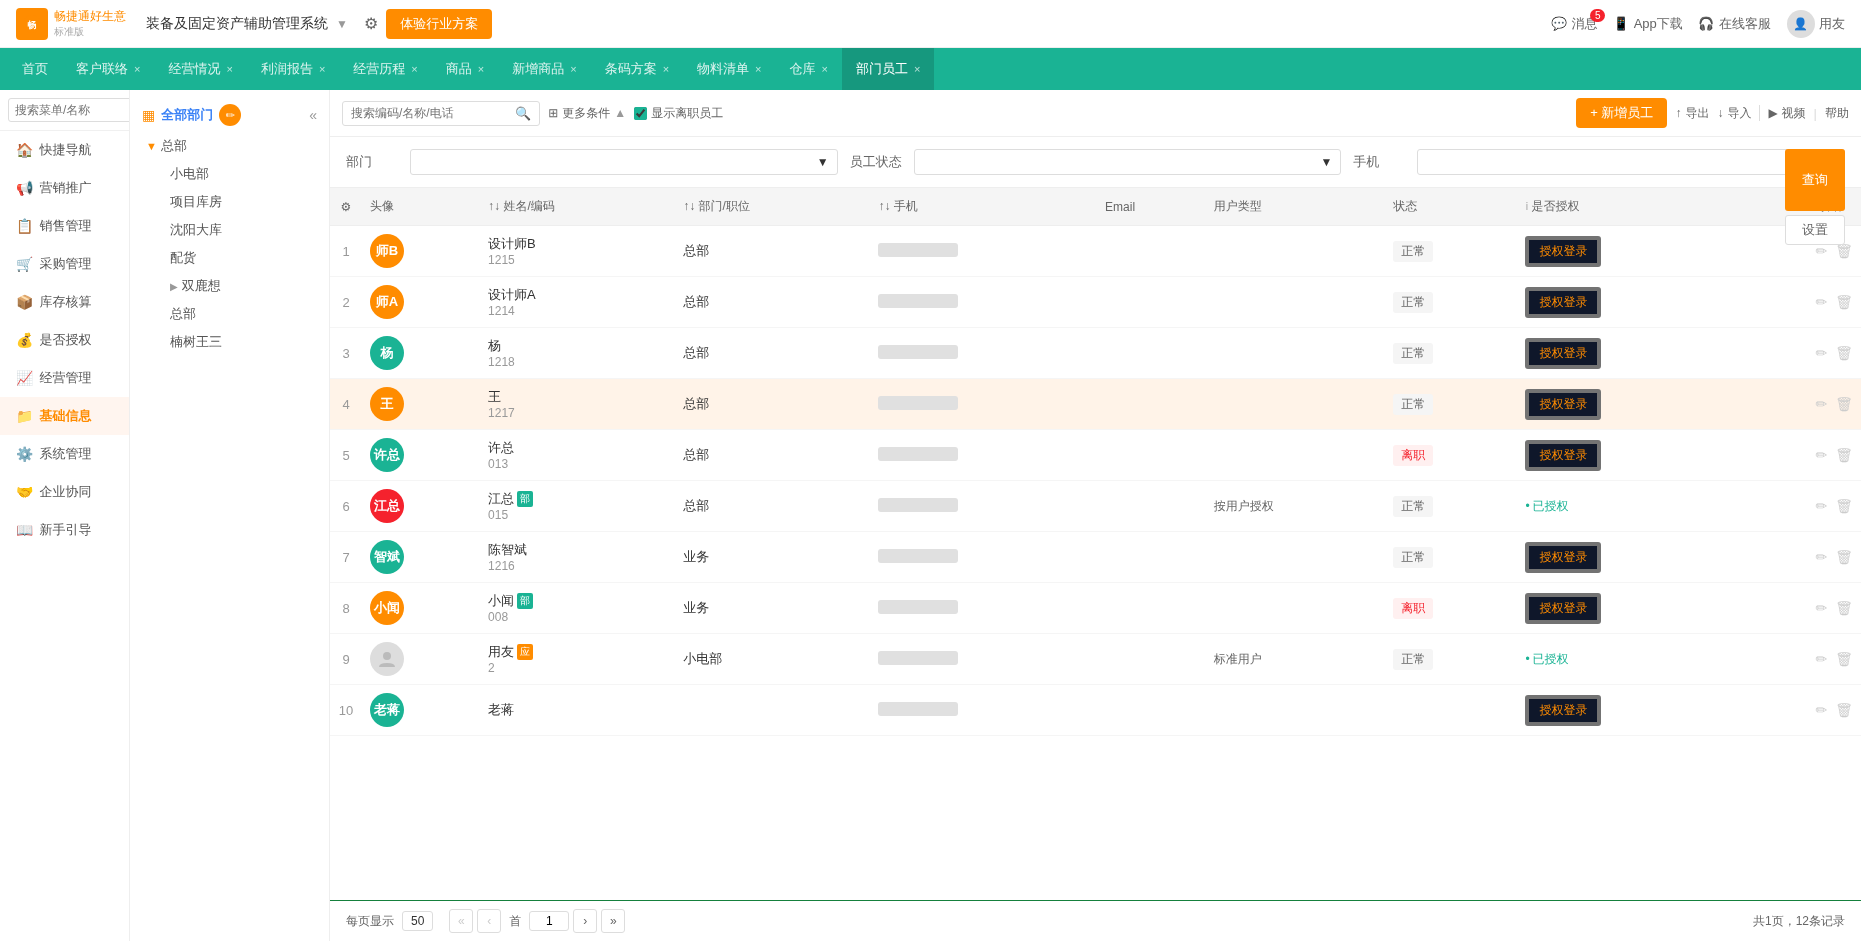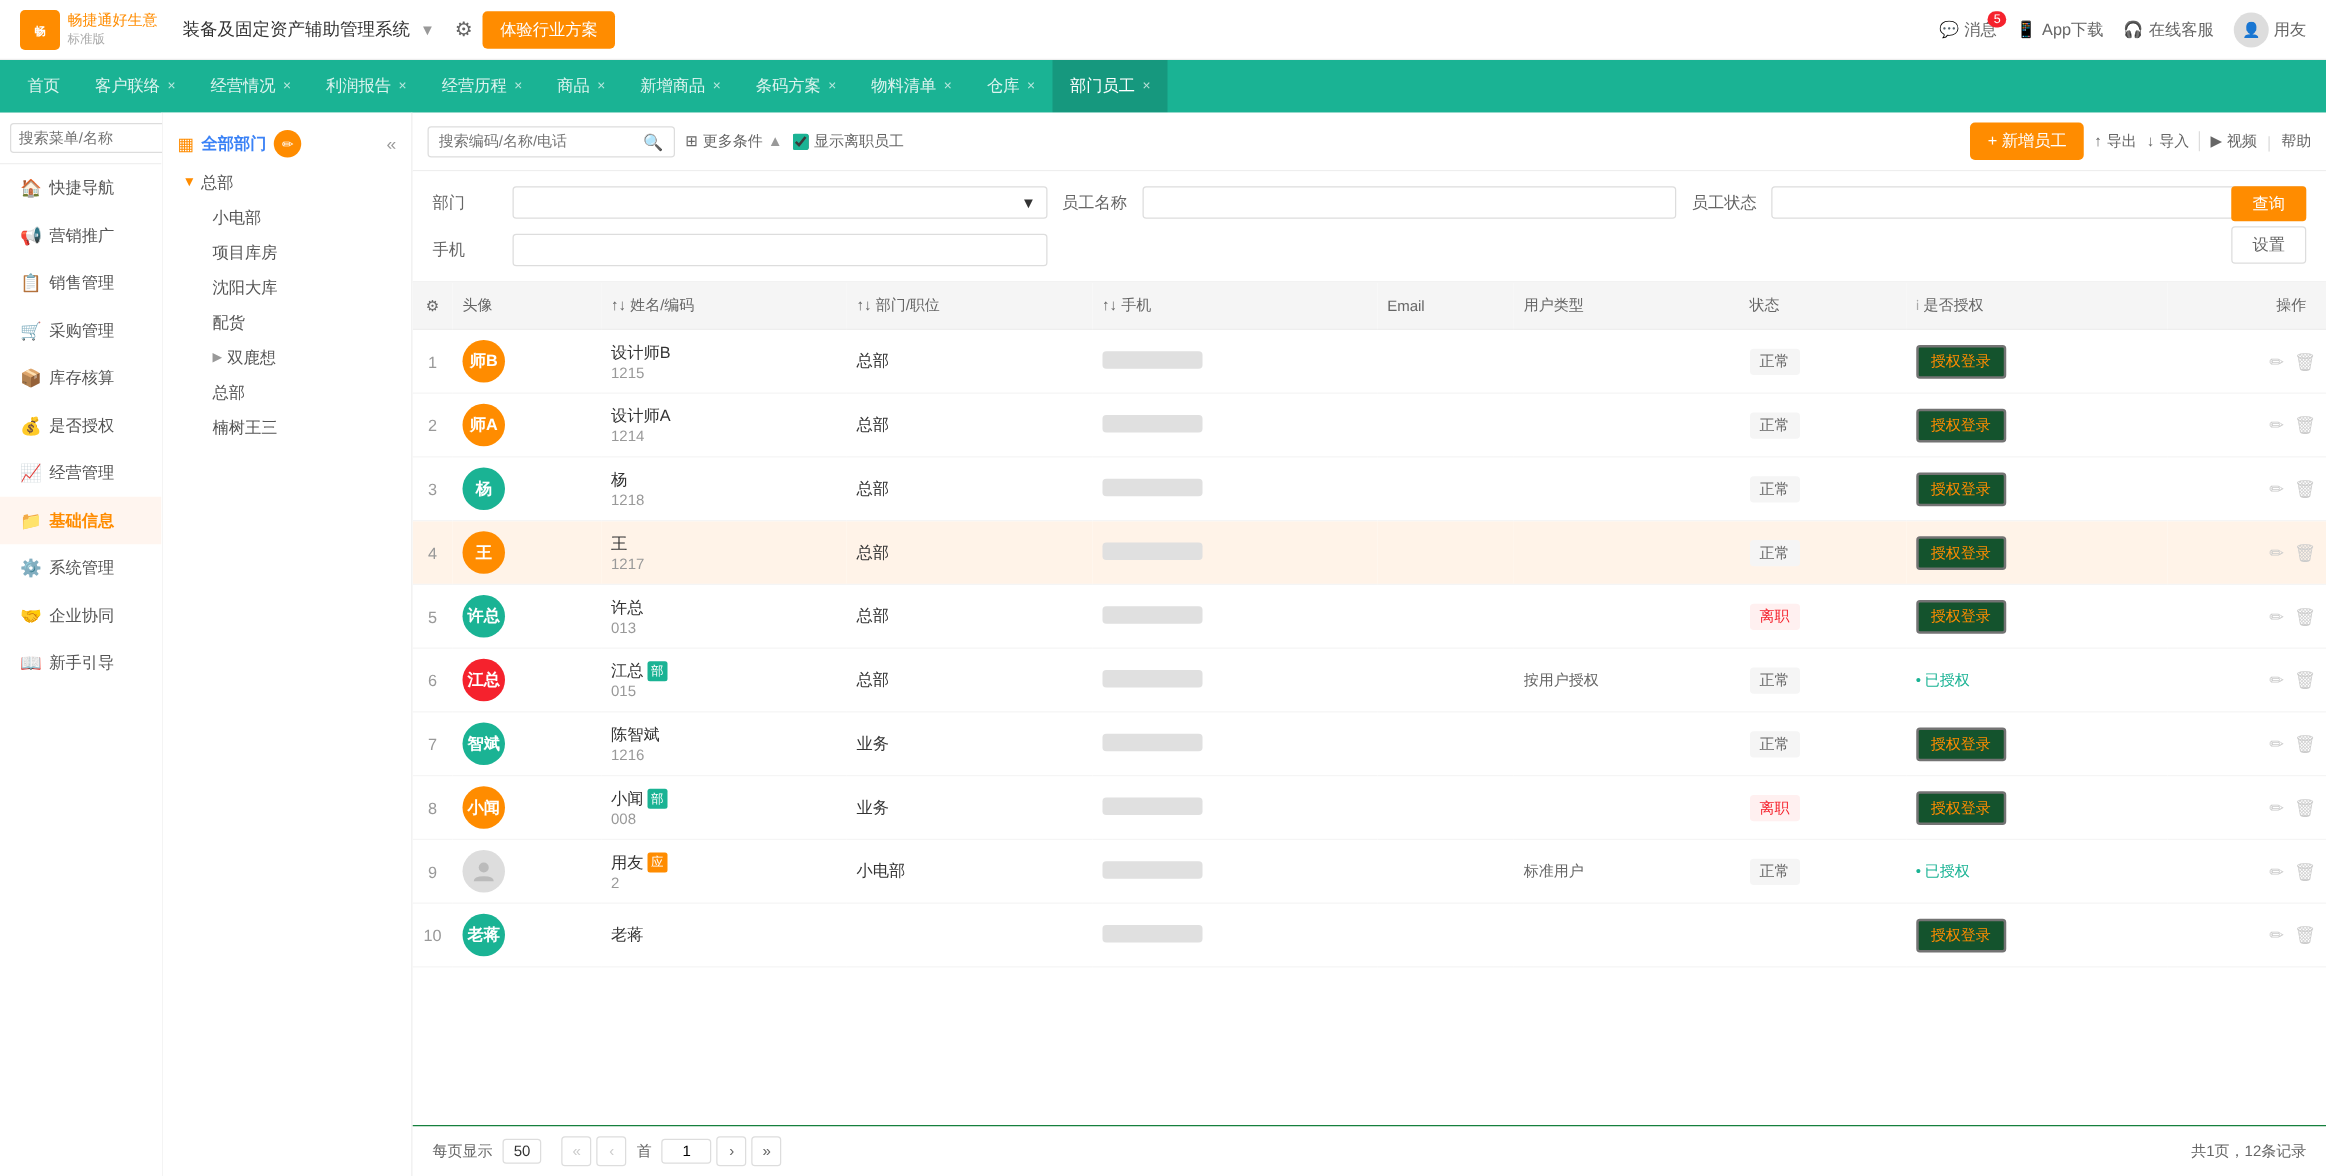--- a/index.html
+++ b/index.html
@@ -64,36 +64,36 @@
     .action-btn { display: flex; align-items: center; gap: 4px; color: #666; font-size: 12px; cursor: pointer; border: none; background: none; }
     .divider-v { width: 1px; height: 16px; background: #ddd; }
 
     
     .search-form { background: #fff; border-bottom: 1px solid #eee; padding: 12px 16px; display: grid; grid-template-columns: 1fr 1fr 1fr; gap: 12px; position: relative; }
     .form-row { display: flex; align-items: center; gap: 8px; }
     .form-label { color: #666; font-size: 13px; white-space: nowrap; min-width: 56px; }
     .form-input { flex: 1; border: 1px solid #ddd; border-radius: 3px; padding: 5px 8px; font-size: 12px; outline: none; }
     .form-select { flex: 1; border: 1px solid #ddd; border-radius: 3px; padding: 5px 8px; font-size: 12px; outline: none; display: flex; align-items: center; justify-content: space-between; cursor: pointer; background: #fff; }
     .form-btns { position: absolute; right: 16px; top: 12px; display: flex; flex-direction: column; gap: 4px; }
-    .query-btn { background: #ff8c00; color: #fff; border: none; border-radius: 3px; padding: 5px 16px; cursor: pointer; font-size: 13px; }
+    .query-btn { background: #ff8c00; color: #fff; border: none; border-radius: 3px; padding: 22px 16px; cursor: pointer; font-size: 13px; }
     .reset-btn { background: #fff; color: #666; border: 1px solid #ddd; border-radius: 3px; padding: 5px 16px; cursor: pointer; font-size: 13px; }
 
     
     .table-container { flex: 1; overflow-y: auto; background: #fff; }
     table { width: 100%; border-collapse: collapse; }
     thead tr { background: #f5f5f5; }
     thead th { padding: 10px 8px; text-align: left; font-size: 12px; color: #666; font-weight: normal; border-bottom: 1px solid #eee; white-space: nowrap; }
     tbody tr { border-bottom: 1px solid #f5f5f5; }
     tbody tr.highlighted { background: #fff3e8; }
     tbody td { padding: 8px; font-size: 13px; color: #333; vertical-align: middle; }
     .avatar-circle { width: 34px; height: 34px; border-radius: 50%; display: flex; align-items: center; justify-content: center; color: #fff; font-size: 13px; font-weight: bold; }
     .avatar-grey { width: 34px; height: 34px; border-radius: 50%; background: #ddd; display: flex; align-items: center; justify-content: center; }
     .status-normal { background: #f5f5f5; color: #666; border-radius: 3px; padding: 2px 8px; font-size: 12px; display: inline-block; }
     .status-resigned { background: #fff0f0; color: #f5222d; border-radius: 3px; padding: 2px 8px; font-size: 12px; display: inline-block; }
-    .auth-btn { border: 2px solid #737373; color: #ff8c00; background: #14532d; border-radius: 3px; padding: 3px 10px; cursor: pointer; font-size: 12px; }
+    .auth-btn { border: 4px solid #737373; color: #ff8c00; background: #0f172a; border-radius: 3px; padding: 3px 10px; cursor: pointer; font-size: 12px; }
     .authorized { color: #1ab394; font-size: 12px; display: flex; align-items: center; gap: 3px; }
     .authorized::before { content: '•'; color: #1ab394; }
     .per-user-auth { color: #666; font-size: 12px; }
     .blurred { background: #e0e0e0; border-radius: 3px; height: 14px; display: inline-block; min-width: 80px; }
     .tag-dept { background: #1ab394; color: #fff; border-radius: 2px; padding: 1px 3px; font-size: 10px; margin-left: 3px; }
     .tag-ying { background: #ff8c00; color: #fff; border-radius: 2px; padding: 1px 3px; font-size: 10px; margin-left: 3px; }
     .op-icons { display: flex; align-items: center; gap: 8px; }
     .op-icon { color: #ccc; cursor: pointer; font-size: 14px; }
     .col-settings { width: 32px; text-align: center; }
 
@@ -278,24 +278,20 @@
         </div>
       </div>
 
       <div class="search-form">
         <div class="form-row">
           <span class="form-label">部门</span>
           <div class="form-select">
             <span></span>
             <span>▼</span>
           </div>
-        </div>
-        <div class="form-row">
-          <span class="form-label">员工名称</span>
-          <input class="form-input" type="text" style="">
         </div>
         <div class="form-row">
           <span class="form-label">员工状态</span>
           <div class="form-select">
             <span></span>
             <span>▼</span>
           </div>
         </div>
         <div class="form-row">
           <span class="form-label">手机</span>

